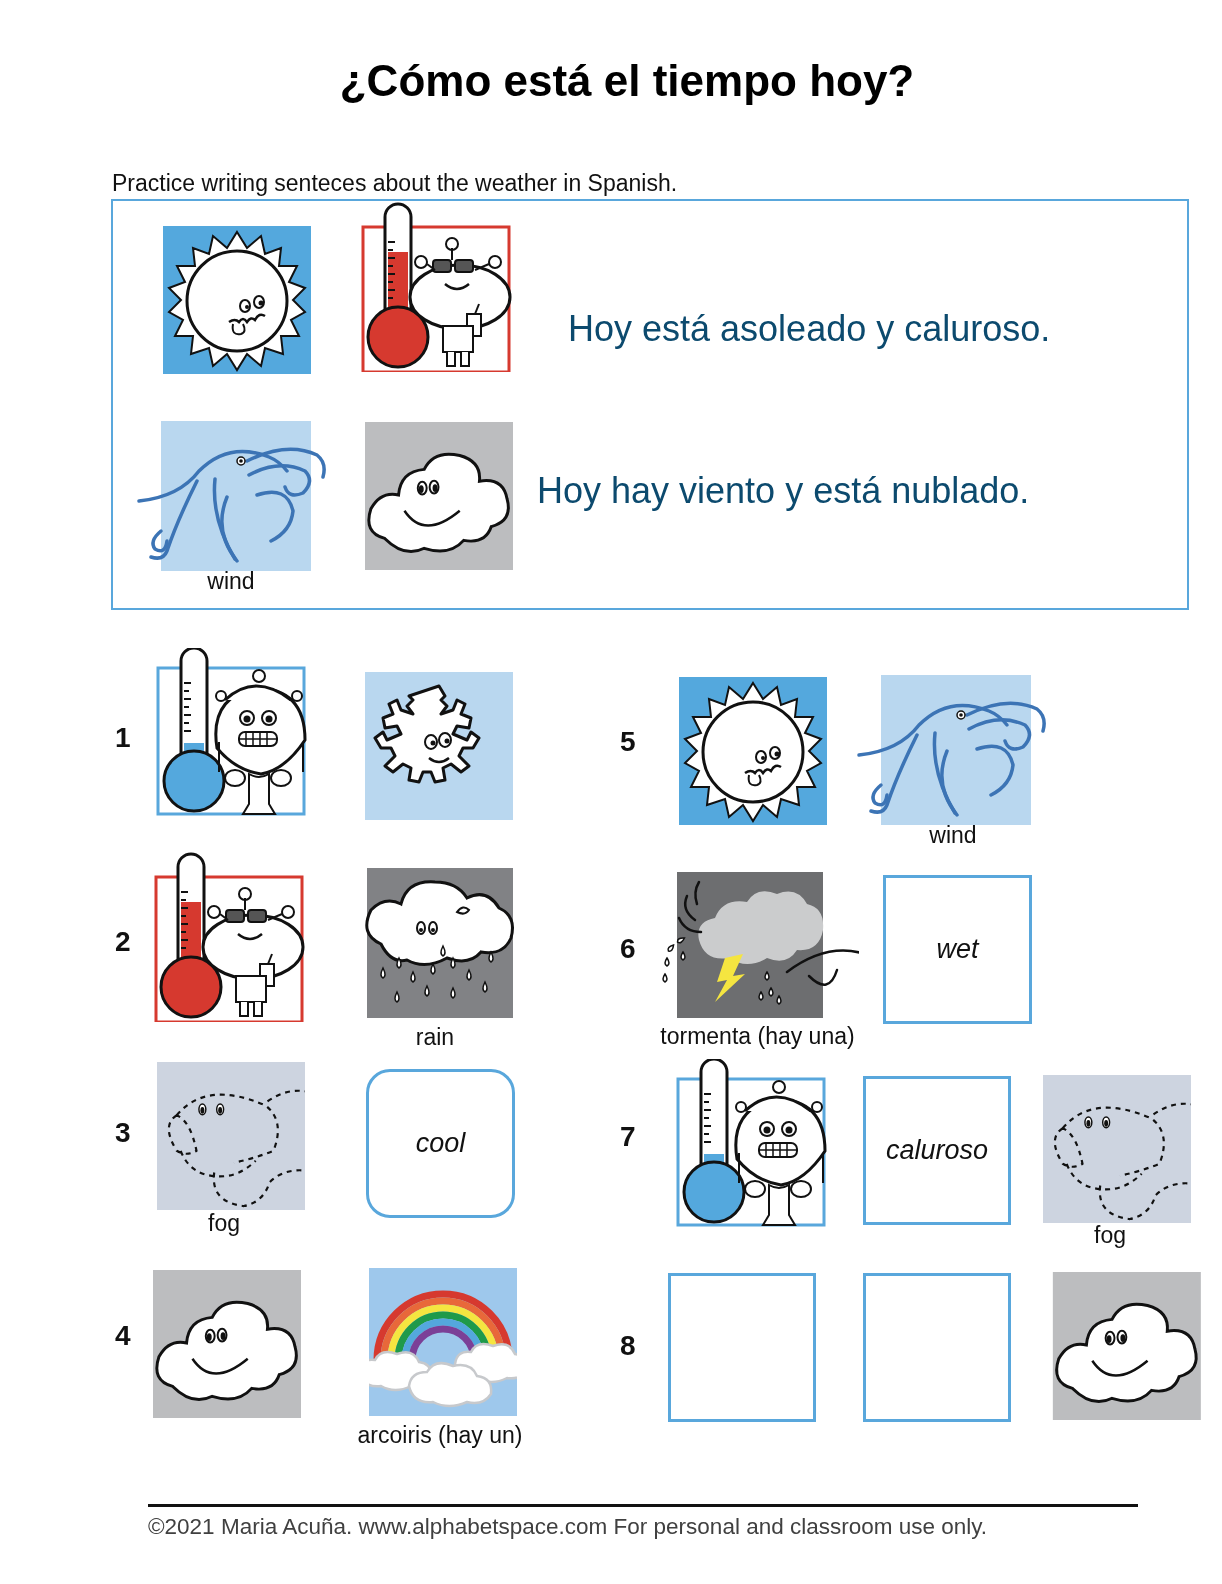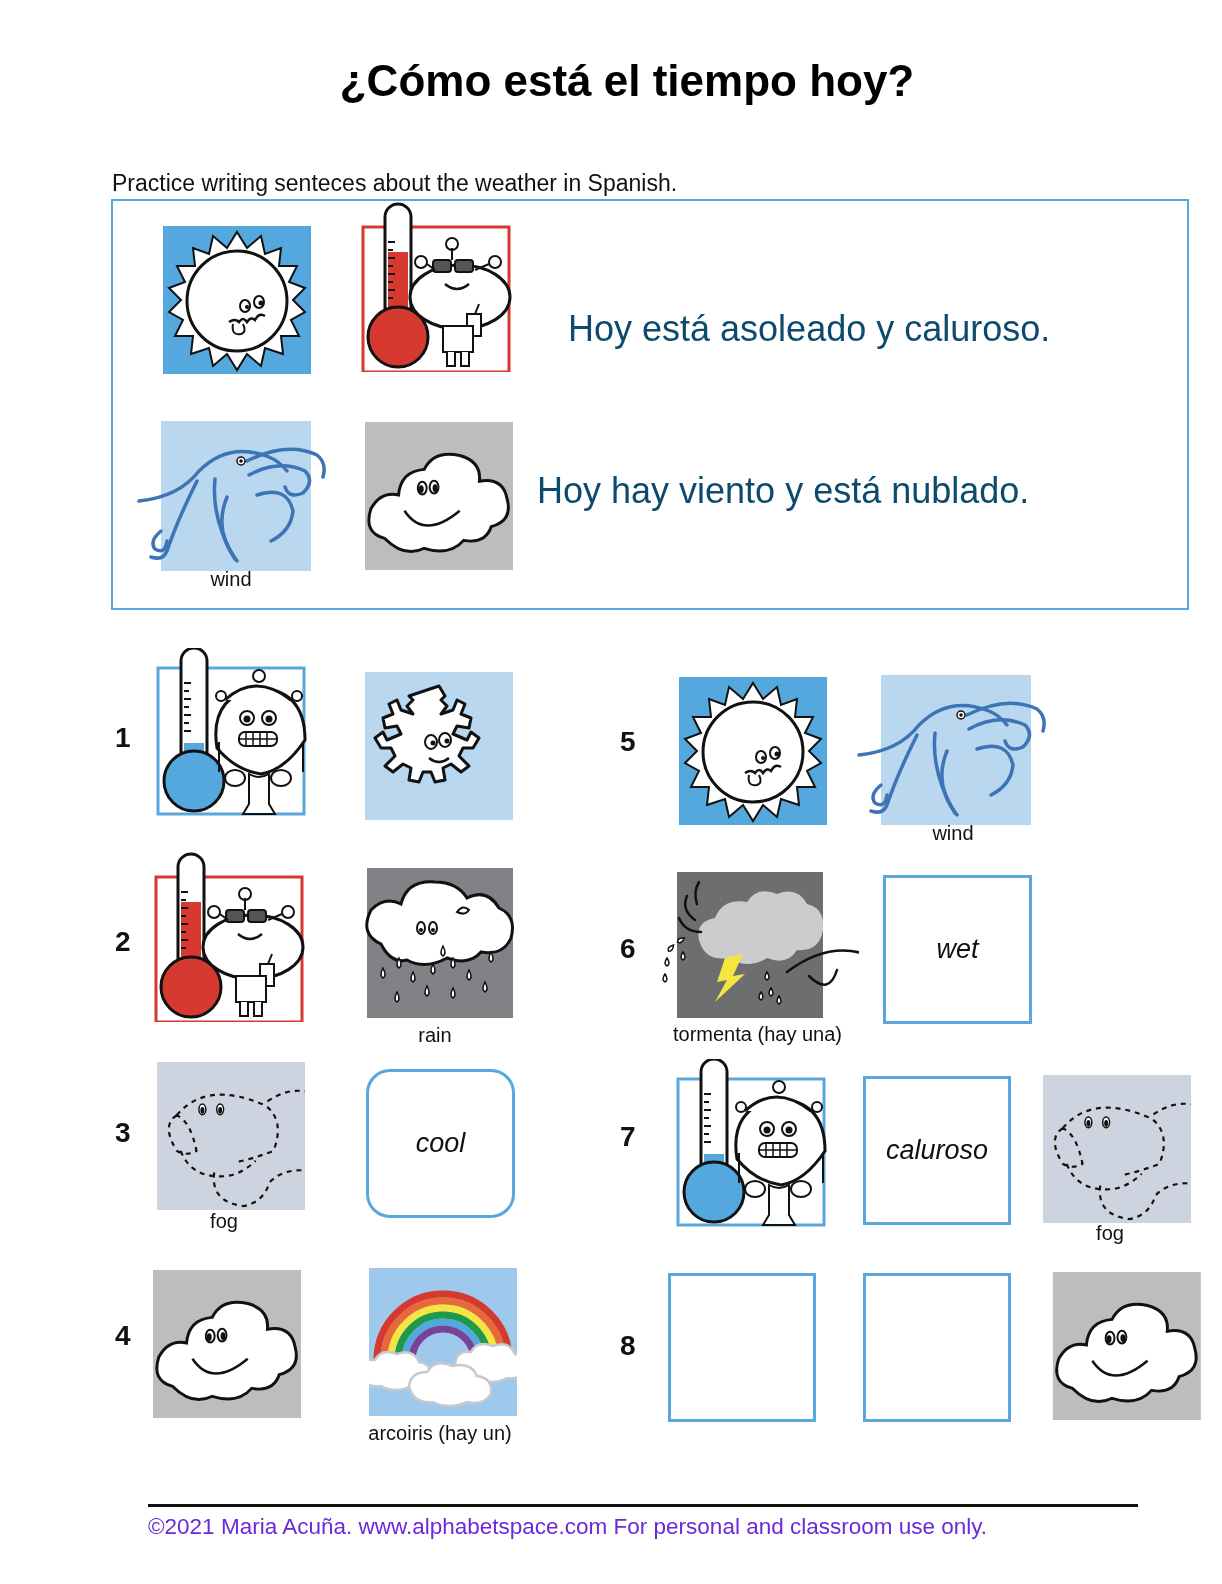--- a/index.html
+++ b/index.html
@@ -5,26 +5,26 @@
   html, body { margin:0; padding:0; background:#ffffff; }
   body { width:1222px; height:1584px; position:relative; overflow:hidden;
          font-family:"Liberation Sans", "DejaVu Sans", sans-serif; color:#111; }
   .abs { position:absolute;margin-left:45px; }
   .title { left:0; width:1164px; top:56px; text-align:center; font-size:44px; font-weight:bold; color:#000; }
   .instructions { left:67px; top:170px; font-size:23px; color:#111; }
   .example-box { left:66px; top:199px; width:1078px; height:411px; border:2px solid #59a7dc; box-sizing:border-box; }
   .sentence { font-size:36px; color:#0c4a6e; }
   .tile { box-sizing:border-box; overflow:visible; }
   .tile svg { position:absolute; left:0; top:0; overflow:visible; }
-  .caption { font-size:20px; text-align:center; color:#111; }
+  .caption { font-size:23px; text-align:center; color:#111; }
   .num { font-size:28px; font-weight:bold; color:#111; }
   .answer-box { border:3px solid #59a7dc; box-sizing:border-box; background:#fff;
                 display:flex; align-items:center; justify-content:center; font-size:27px; color:#111;font-style:italic; }
   .footer-rule { left:103px; top:1504px; width:990px; height:3px; background:#111; }
-  .footer { left:103px; top:1514px; width:995px; font-size:22.5px; color:#6d28d9; white-space:nowrap; }
+  .footer { left:103px; top:1514px; width:995px; font-size:22.5px; color:#404040; white-space:nowrap; }
 </style>
 </head>
 <body>
 
 <svg width="0" height="0" style="position:absolute">
   <defs>
 
     <symbol id="sym-sun" viewBox="0 0 148 148">
       <rect x="0" y="0" width="148" height="148" fill="#54a8dd"></rect>
       <polygon fill="#fff" stroke="#111" stroke-width="2" points="74,6 84,22 98,10 102,28 118,22 116,40 134,40 126,56 142,62 130,74 142,86 128,94 136,110 118,110 120,128 102,122 98,140 84,128 74,144 64,128 50,140 46,122 28,128 30,110 12,110 20,94 6,86 18,74 6,62 22,56 14,40 32,40 30,22 46,28 50,10 64,22"></polygon>

